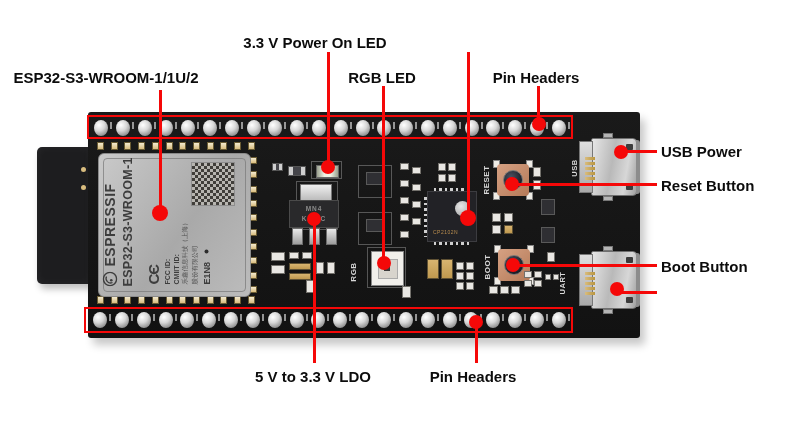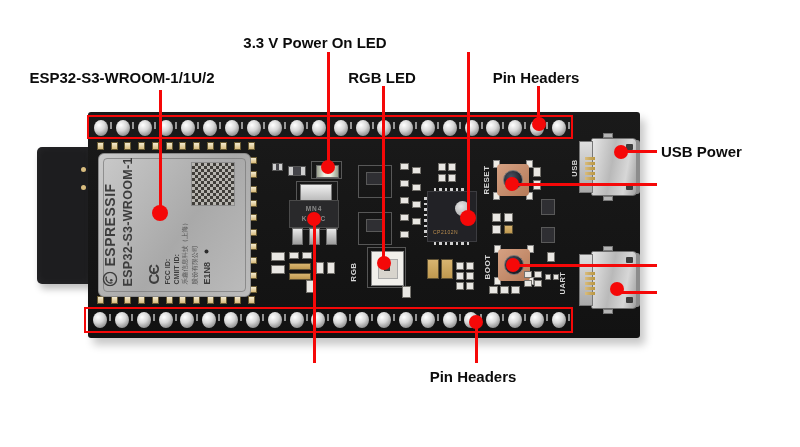--- a/index.html
+++ b/index.html
@@ -389,19 +389,22 @@
   <div class="hline" style="left:512px;top:183px;width:145px;"></div>
   <div class="dot d14" style="left:512px;top:184px;"></div>
 
   <div class="hline" style="left:513px;top:264px;width:144px;"></div>
   <div class="dot d14" style="left:513px;top:265px;"></div>
 
   <div class="hline" style="left:620px;top:291px;width:37px;"></div>
   <div class="dot d14" style="left:617px;top:289px;"></div>
 
   <div class="lbl center" style="left:315px;top:42px;">3.3 V Power On LED</div>
-  <div class="lbl center" style="left:122px;top:77px;">ESP32-S3-WROOM-1/1U/2</div>
+  <div class="lbl center" style="left:106px;top:77px;">ESP32-S3-WROOM-1/1U/2</div>
   <div class="lbl center" style="left:382px;top:77px;">RGB LED</div>
   <div class="lbl center" style="left:536px;top:77px;">Pin Headers</div>
   <div class="lbl left" style="left:661px;top:151px;">USB Power</div>
+  <div class="lbl left" style="left:661px;top:185px;">Reset Button</div>
+  <div class="lbl left" style="left:661px;top:266px;">Boot Button</div>
+  <div class="lbl center" style="left:313px;top:376px;">5 V to 3.3 V LDO</div>
   <div class="lbl center" style="left:473px;top:376px;">Pin Headers</div>
 
 </div>
 
 </body></html>

